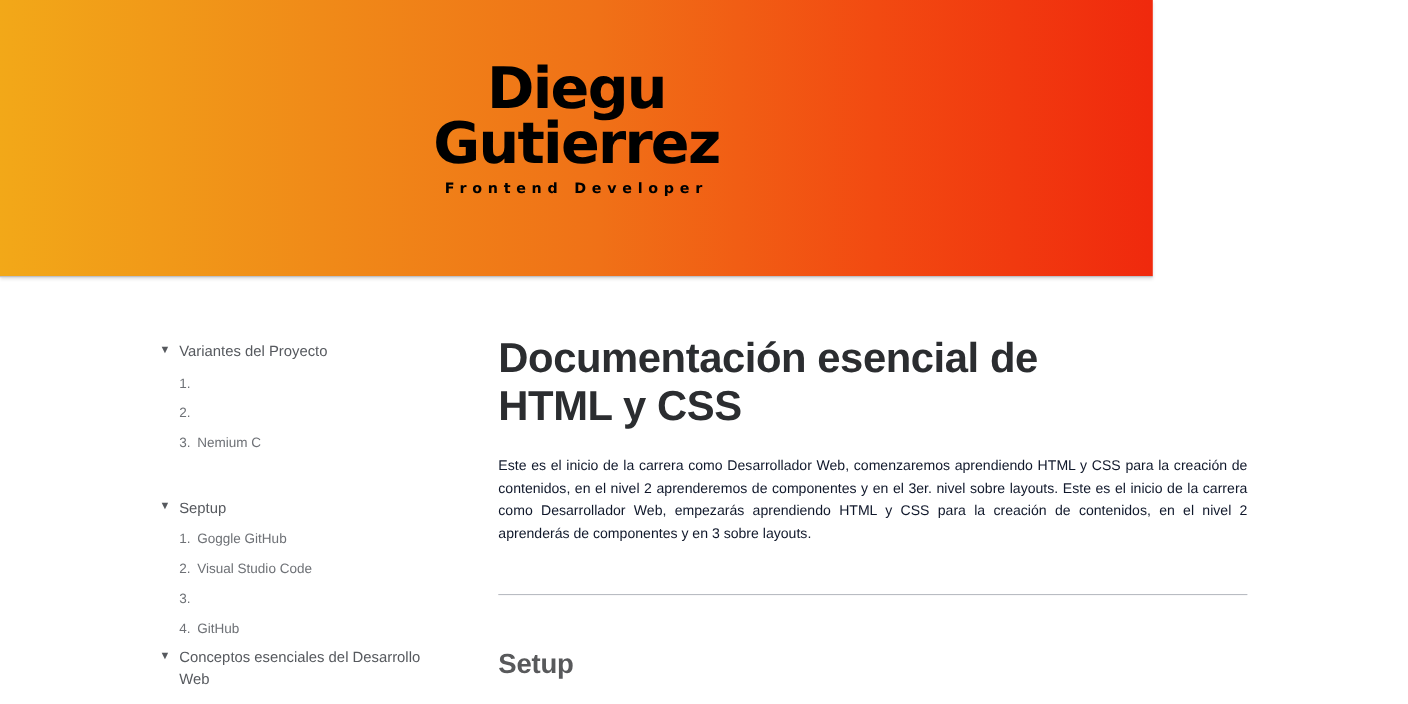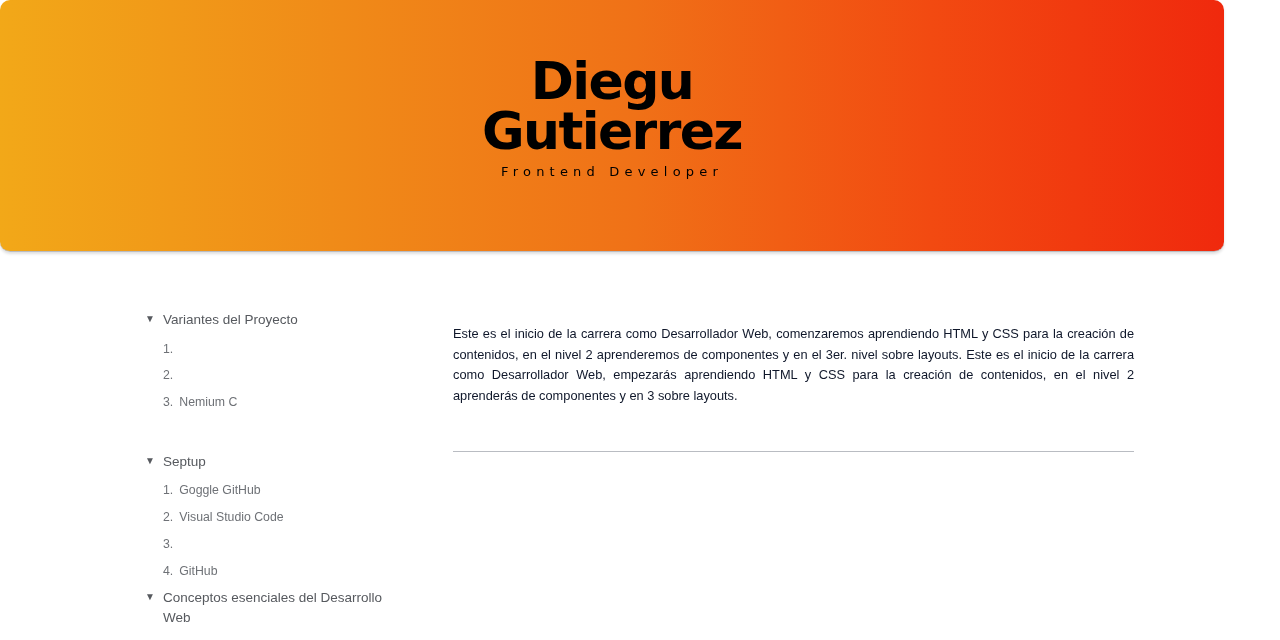--- a/index.html
+++ b/index.html
@@ -16,27 +16,26 @@
   .page {
     position: relative;
     width: 1280px;
     height: 640px;
     background: #ffffff;
   }
 
   
   .hero {
     position: relative;
-    width: 1224px;
+    width: 1048px;
     height: 252px;
     background: linear-gradient(90deg, #f2a818 0%, #f08a18 28%, #f07117 52%, #f24a11 76%, #f0290d 100%);
     border-bottom: 1px solid #b9bcc2;
     box-shadow: 0 2px 3px rgba(0,0,0,0.13);
     overflow: hidden;
-    border-radius: 10px;
   }
 
   .brand {
     position: absolute;
     left: 0;
     right: 0;
     top: 58px;
     text-align: center;
     user-select: none;
   }
@@ -53,21 +52,21 @@
 
   .brand-line-2 {
     margin-top: 2px;
   }
 
   .brand-sub {
     display: block;
     margin-top: 9px;
     color: #000000;
     font-family: "DejaVu Sans", sans-serif;
-    font-weight: 400;
+    font-weight: 700;
     font-size: 13px;
     line-height: 1;
     letter-spacing: 5.2px;
   }
 
   
   .body-area {
     position: relative;
     width: 1280px;
     height: 388px;
@@ -228,18 +227,20 @@
       <div class="nav-group" style="margin-top:4px;">
         <div class="nav-group-header">
           <span class="caret">▼</span>
           <span class="nav-group-title">Conceptos esenciales del Desarrollo Web</span>
         </div>
       </div>
 
     </nav>
 
     <main class="content">
+      <h1 class="doc-title">Documentación esencial de HTML y CSS</h1>
       <p class="doc-intro">Este es el inicio de la carrera como Desarrollador Web, comenzaremos aprendiendo HTML y CSS para la creación de contenidos, en el nivel 2 aprenderemos de componentes y en el 3er. nivel sobre layouts. Este es el inicio de la carrera como Desarrollador Web, empezarás aprendiendo HTML y CSS para la creación de contenidos, en el nivel 2 aprenderás de componentes y en 3 sobre layouts.</p>
       <hr class="rule">
+      <h2 class="section-heading">Setup</h2>
     </main>
 
   </div>
 </div>
 
 </body></html>

